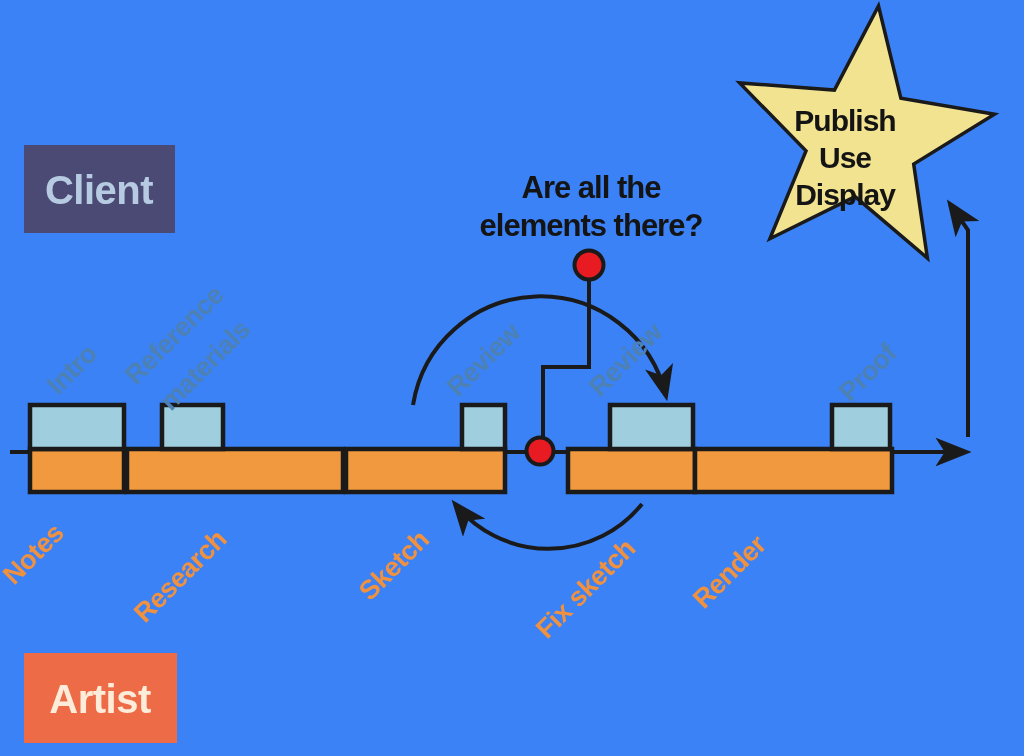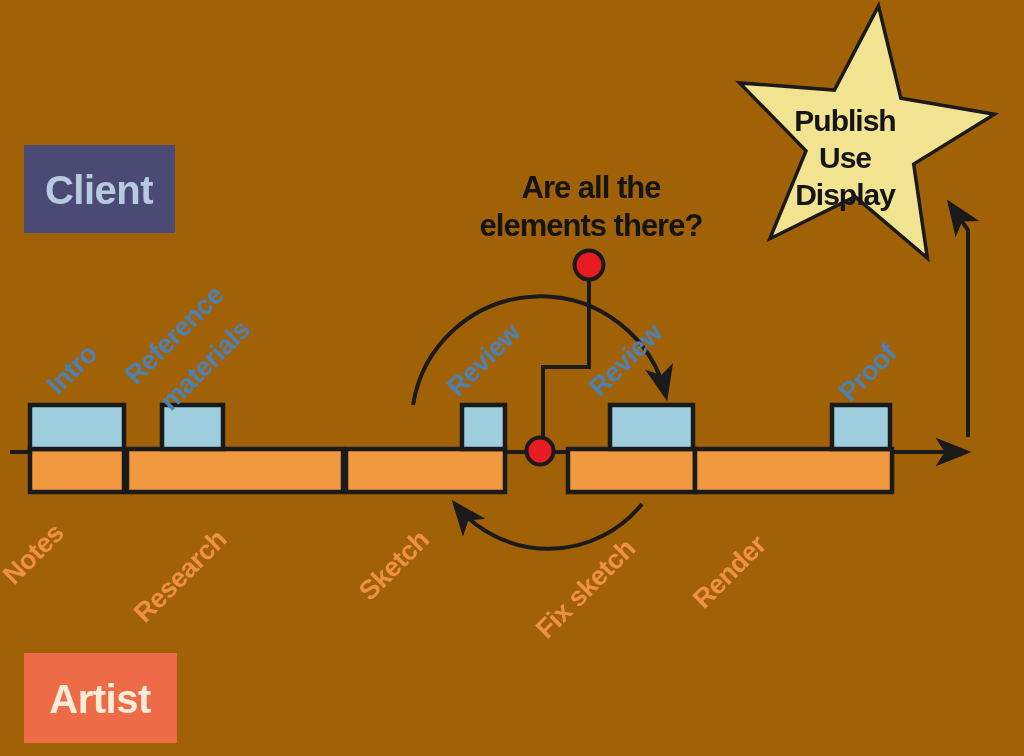--- a/index.html
+++ b/index.html
@@ -1,20 +1,20 @@
 <!DOCTYPE html>
 <html><head>
 <meta charset="utf-8">
 <style>
   html, body { margin: 0; padding: 0; background: #ffffff; }
   #stage {
     position: relative;
     width: 1024px;
     height: 756px;
-    background: #a16207;
+    background: #3b82f6;
     font-family: "Liberation Sans", sans-serif;
     overflow: hidden;
   }
   svg { position: absolute; top: 0; left: 0; }
   text { font-family: "Liberation Sans", sans-serif; font-weight: bold; }
   .legend-text { font-size: 40px; letter-spacing: -0.5px; }
   .task-label  { font-size: 27px; letter-spacing: -0.5px; }
   .question-text { font-size: 31px; letter-spacing: -1px; }
   .star-text   { font-size: 30px; letter-spacing: -1px; }
 </style>

